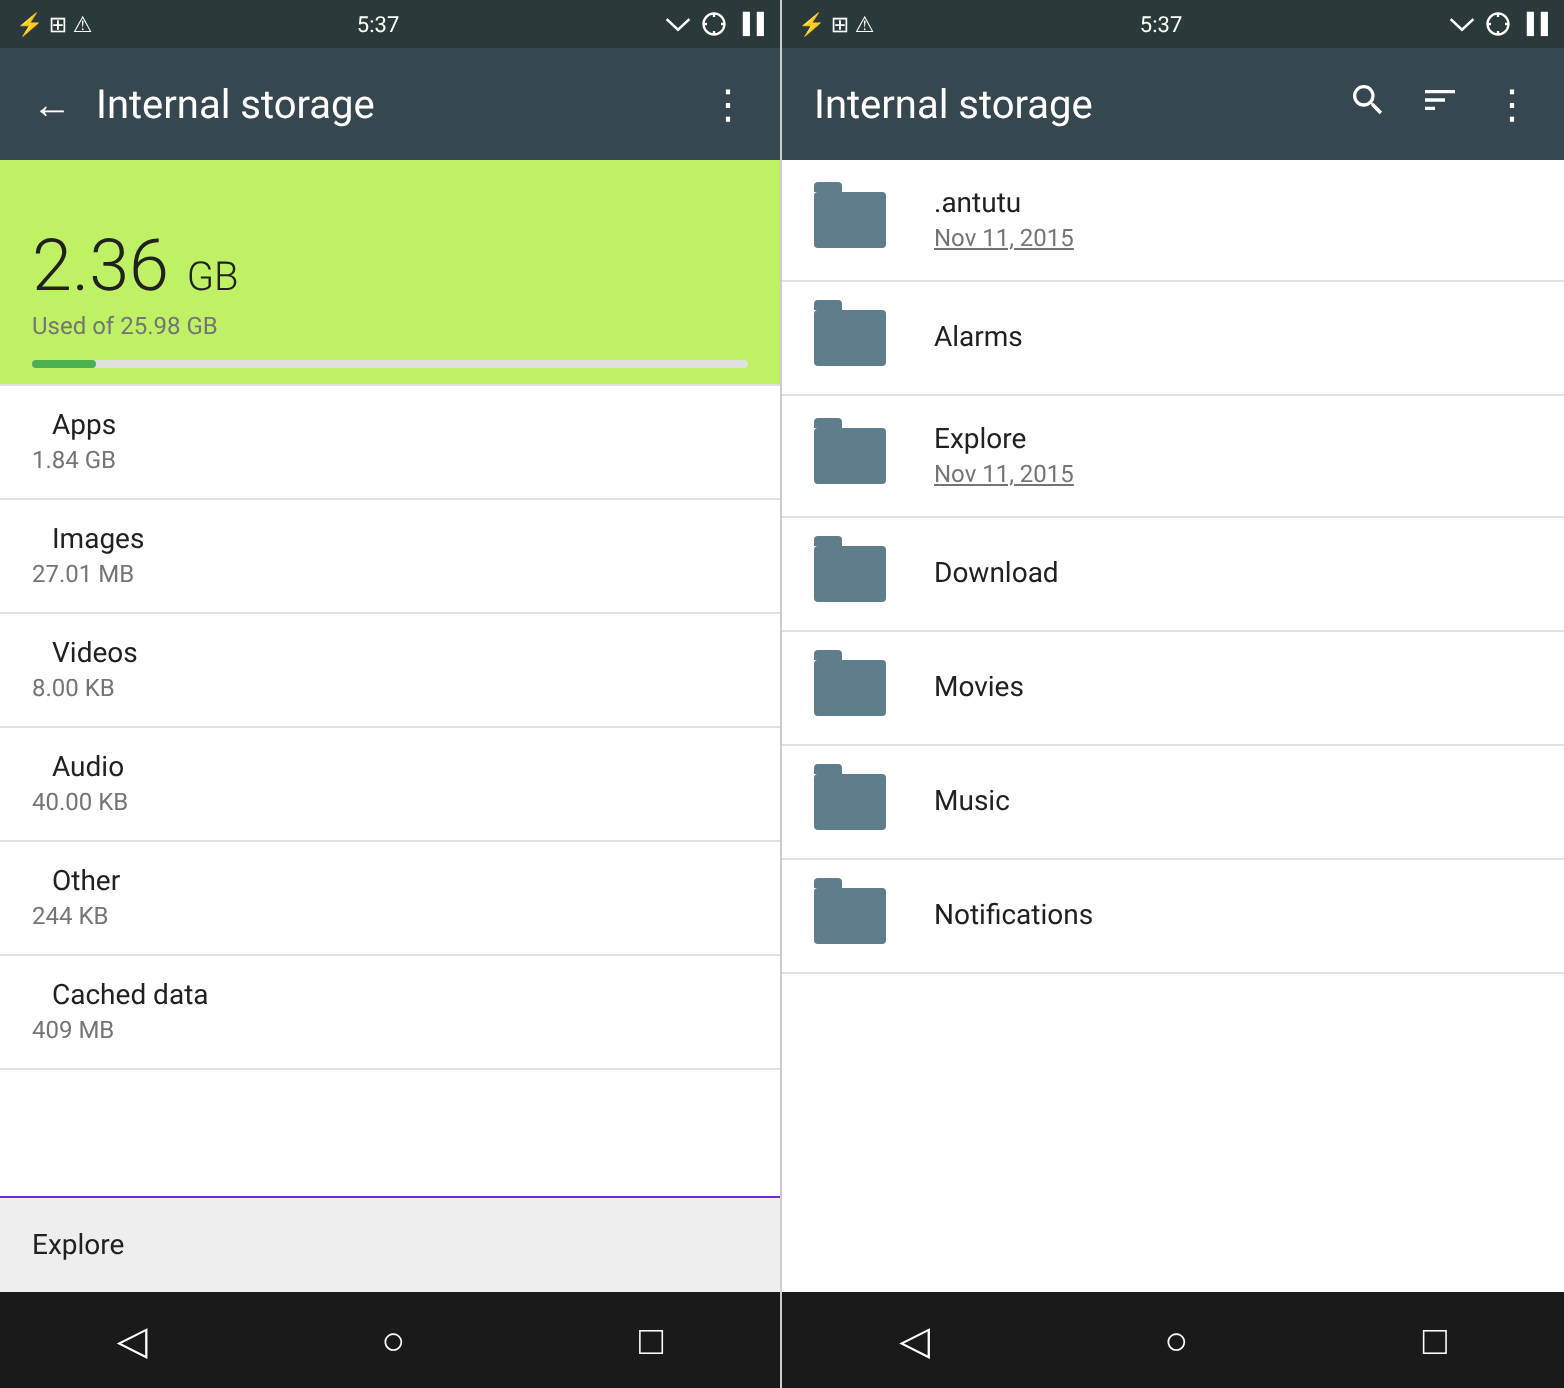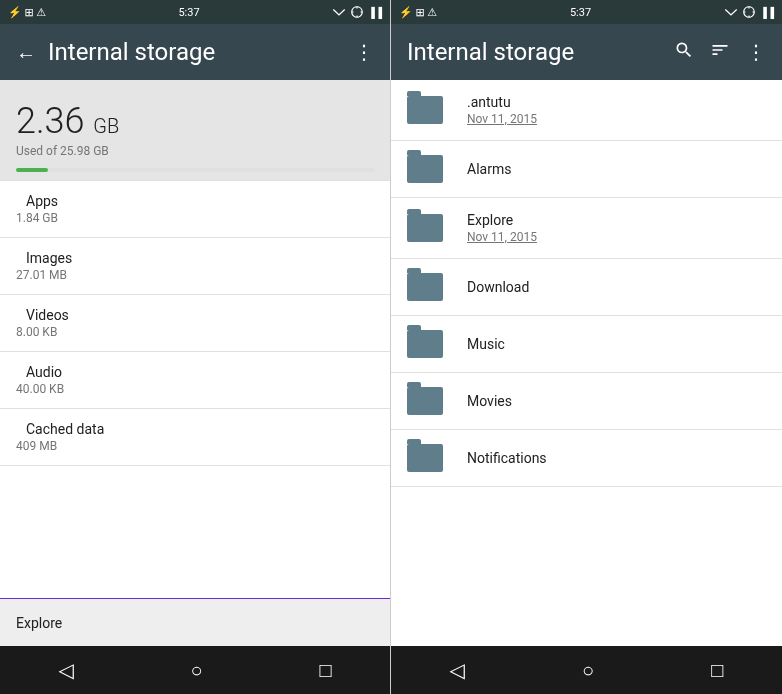--- a/index.html
+++ b/index.html
@@ -47,34 +47,34 @@
       height: 56px;
       background: #37474f;
       display: flex;
       align-items: center;
       padding: 0 16px;
       gap: 12px;
       color: #fff;
     }
     .toolbar-title {
       flex: 1;
-      font-size: 24px;
+      font-size: 20px;
       font-weight: 400;
       color: #fff;
     }
     .toolbar-icon {
       font-size: 20px;
       color: #fff;
       cursor: pointer;
     }
 
     
     .storage-summary {
-      padding: 20px 16px 8px;
-      background: #e5e5e5;
+      padding: 32px 16px 8px;
+      background: #bef264;
     }
     .storage-free {
       font-size: 36px;
       color: #212121;
       font-weight: 300;
     }
     .storage-free .unit { font-size: 20px; }
     .storage-used {
       font-size: 12px;
       color: #757575;
@@ -250,20 +250,24 @@
     </div>
     <div class="storage-item">
       <div class="storage-item-name">Videos</div>
       <div class="storage-item-size">8.00 KB</div>
     </div>
     <div class="storage-item">
       <div class="storage-item-name">Audio</div>
       <div class="storage-item-size">40.00 KB</div>
     </div>
     <div class="storage-item">
+      <div class="storage-item-name">Other</div>
+      <div class="storage-item-size">244 KB</div>
+    </div>
+    <div class="storage-item">
       <div class="storage-item-name">Cached data</div>
       <div class="storage-item-size">409 MB</div>
     </div>
   </div>
 
   <div class="explore-footer">
     <span class="explore-label">Explore</span>
   </div>
 
   <div class="nav-bar">
@@ -331,27 +335,27 @@
     </div>
     <div class="folder-item">
       <div class="folder-icon"></div>
       <div class="folder-info">
         <div class="folder-name">Download</div>
       </div>
     </div>
     <div class="folder-item">
       <div class="folder-icon"></div>
       <div class="folder-info">
+        <div class="folder-name">Movies</div>
+      </div>
+    </div>
+    <div class="folder-item">
+      <div class="folder-icon"></div>
+      <div class="folder-info">
         <div class="folder-name">Music</div>
-      </div>
-    </div>
-    <div class="folder-item">
-      <div class="folder-icon"></div>
-      <div class="folder-info">
-        <div class="folder-name">Movies</div>
       </div>
     </div>
     <div class="folder-item">
       <div class="folder-icon"></div>
       <div class="folder-info">
         <div class="folder-name">Notifications</div>
       </div>
     </div>
   </div>
 

